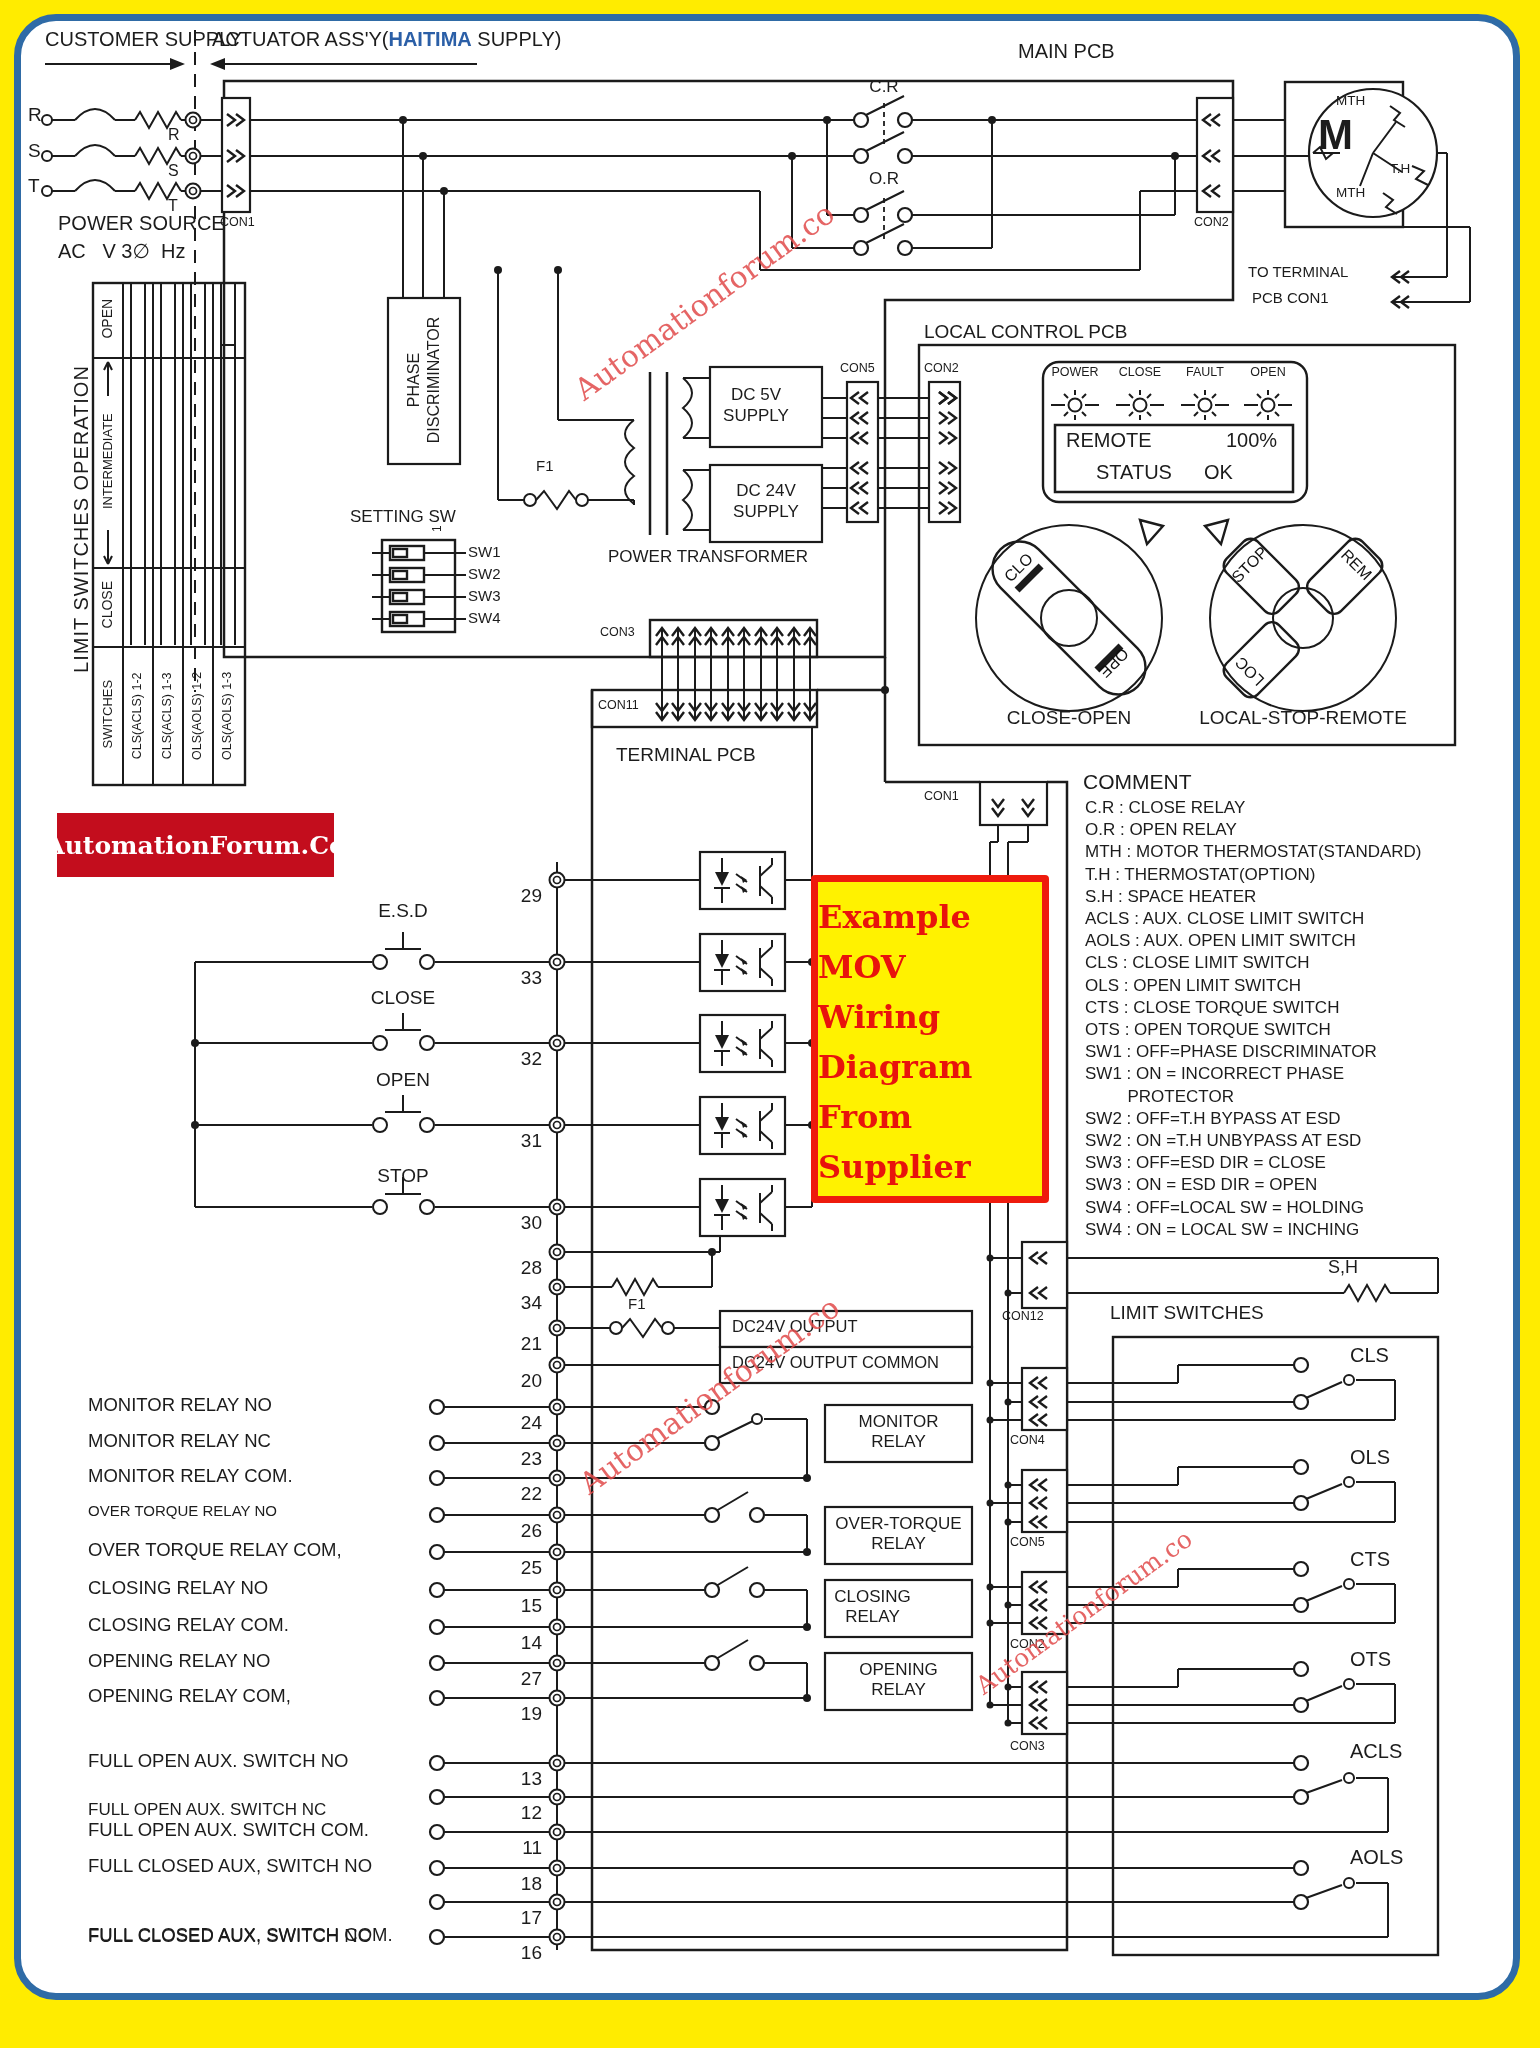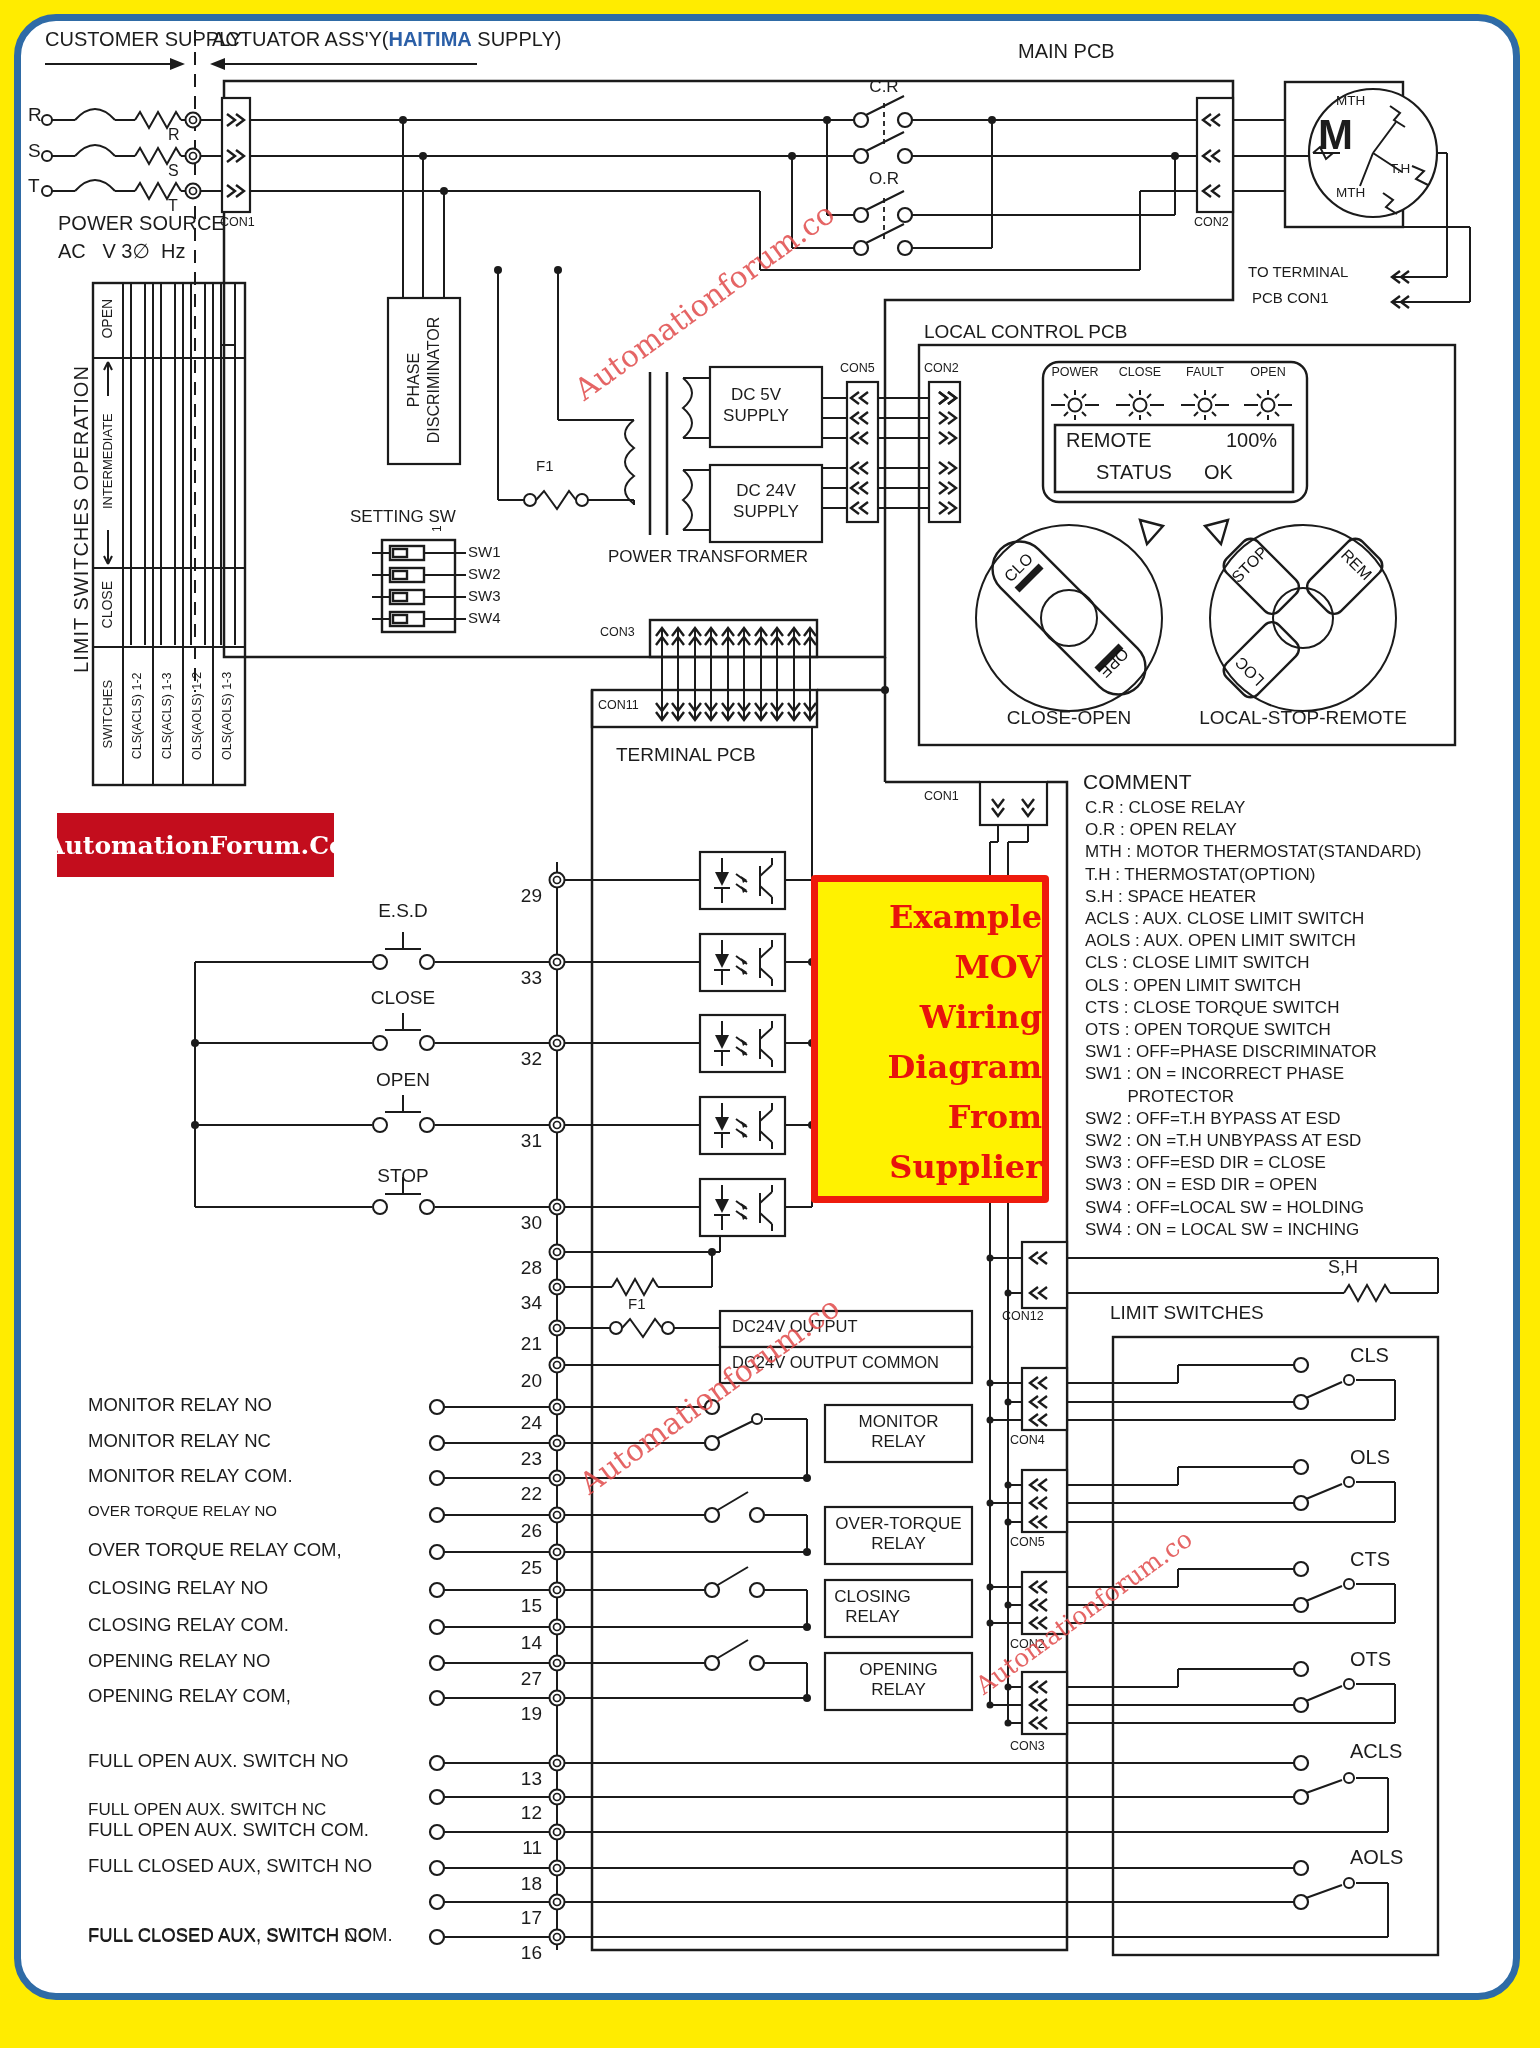--- a/index.html
+++ b/index.html
@@ -23,21 +23,21 @@
   .rot{transform:rotate(-90deg);}
   .small{font-size:12.5px;}
   .wm{position:absolute;color:rgba(224,74,74,0.85);font-family:"DejaVu Serif",serif;
       transform:rotate(-36deg);}
   #banner{position:absolute;left:57px;top:813px;width:277px;height:64px;background:#c30d1d;
           display:flex;align-items:center;justify-content:center;}
   #banner .btx{color:#fff;font-family:"DejaVu Serif",serif;font-weight:bold;font-size:25px;}
   #callout{position:absolute;left:811px;top:875px;width:224px;height:304px;background:#fff200;
            border:7px solid #ee1b0d;border-radius:4px;padding-top:10px;}
   #callout .cline{color:#e8130c;font-family:"DejaVu Serif",serif;font-weight:bold;
-                  font-size:32px;line-height:50px;text-align:right;}
+                  font-size:32px;line-height:50px;text-align:left;}
   #comment{position:absolute;left:1085px;top:797px;width:420px;}
   #comment .cl{font-size:17px;line-height:22.2px;color:#1c1c1c;white-space:nowrap;}
 </style>
 </head>
 <body>
 
 <div id="page">
   <div id="panel"></div>
 
   <svg id="art" width="1540" height="2048" viewBox="0 0 1540 2048">

